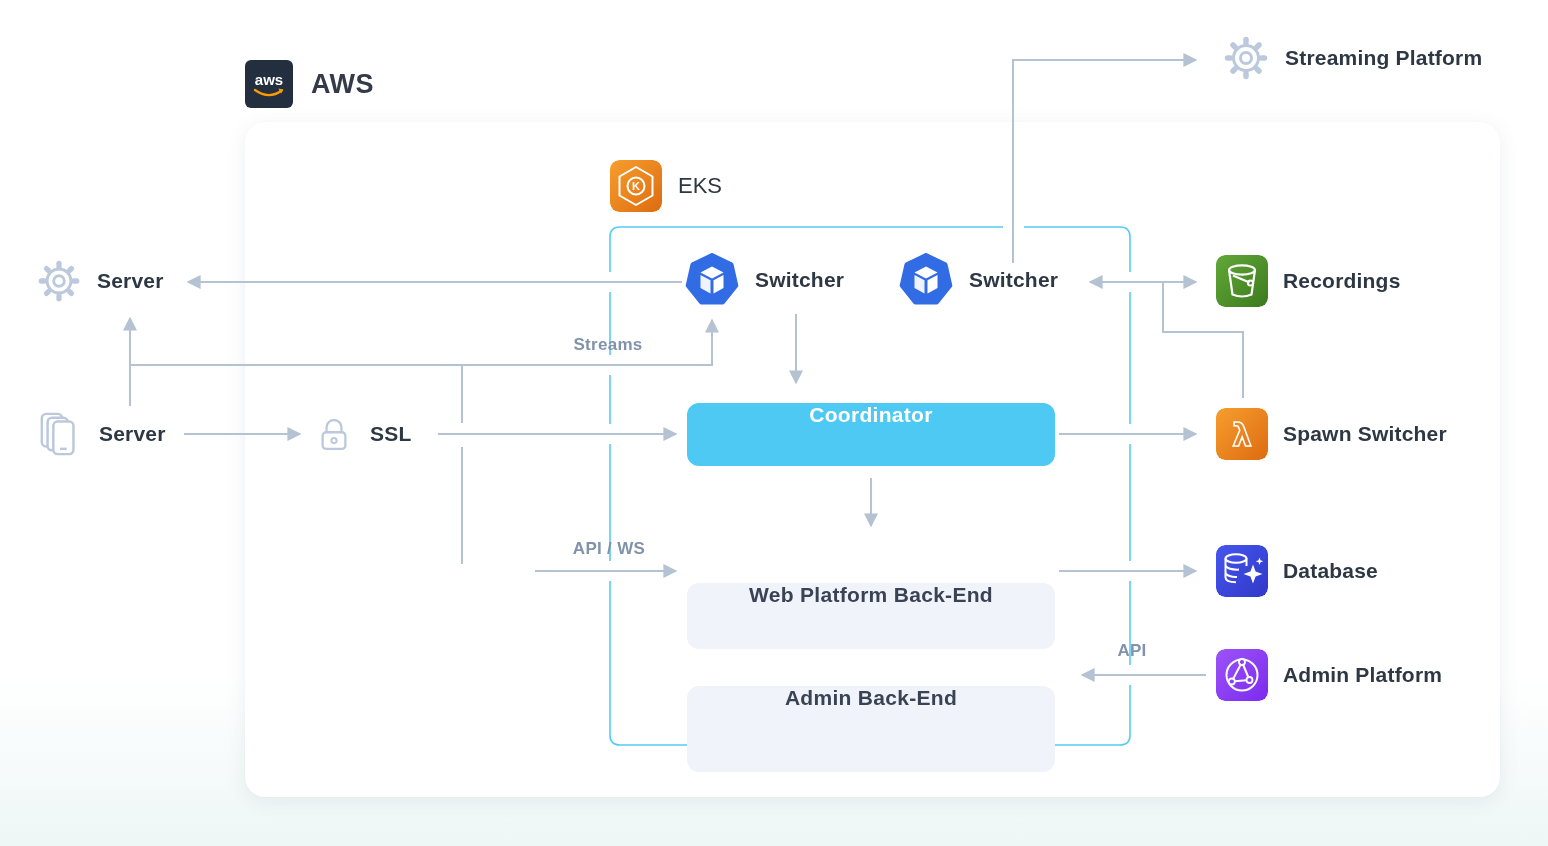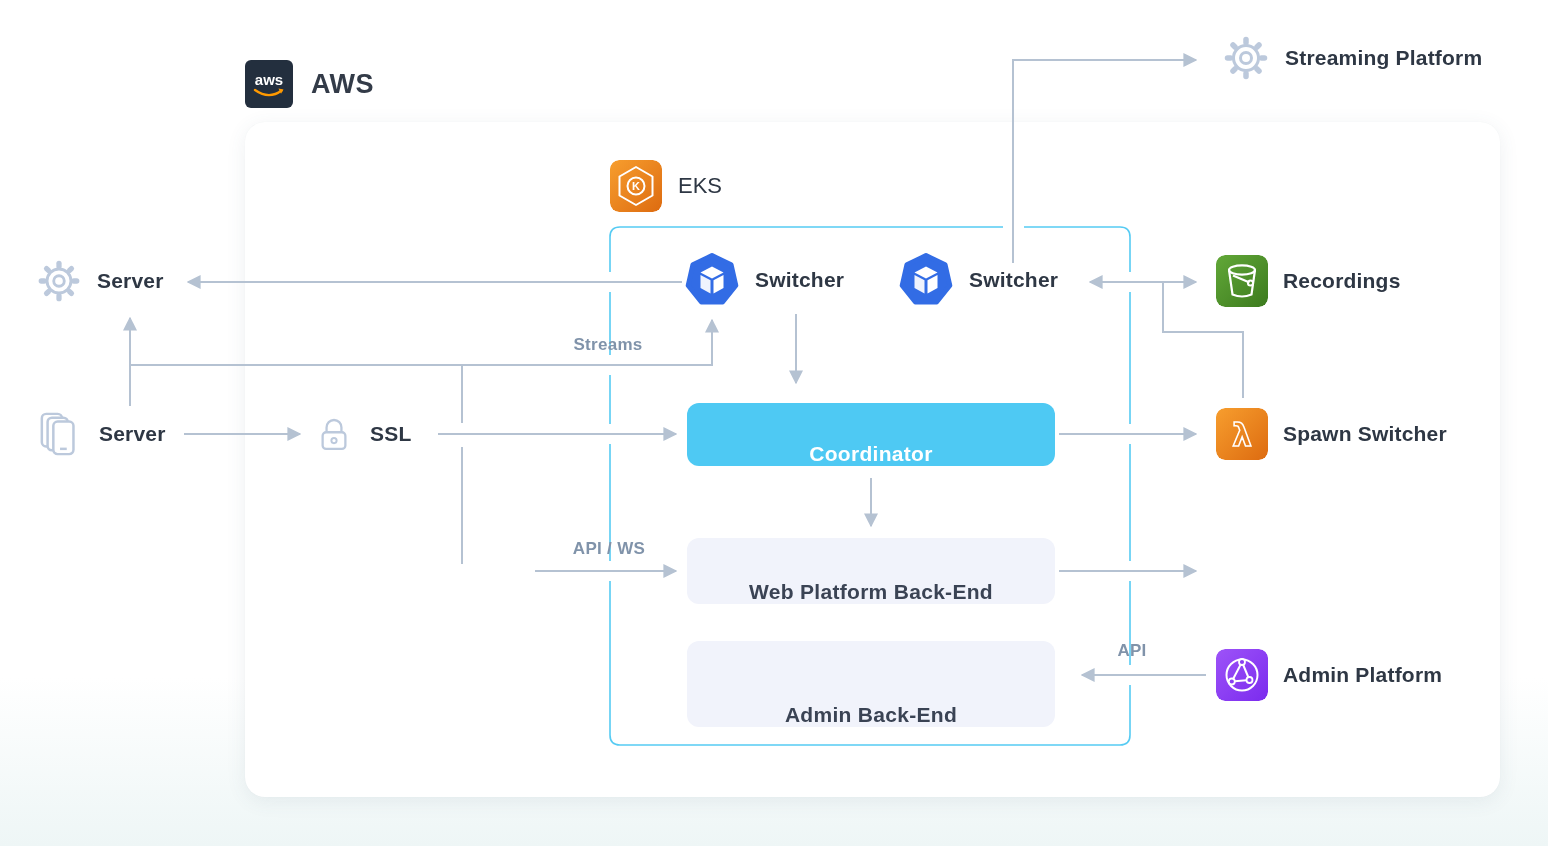--- a/index.html
+++ b/index.html
@@ -12,25 +12,25 @@
   .panel {
     position:absolute; left:245px; top:122px; width:1255px; height:675px;
     background:#ffffff; border-radius:20px;
     box-shadow:0 4px 20px rgba(70,90,110,.09), 0 0 1px rgba(70,90,110,.06);
   }
   svg.wires { position:absolute; left:0; top:0; pointer-events:none; }
   .node { position:absolute; display:flex; align-items:center; gap:15px; }
   .node .lbl { font-size:21px; font-weight:bold; color:#2e3744; white-space:nowrap; letter-spacing:.2px; }
   .tile { border-radius:9px; flex:0 0 auto; }
   .box {
-    position:absolute; display:flex; align-items:flex-end; justify-content:center;
+    position:absolute; display:flex; align-items:flex-start; justify-content:center;
     border-radius:12px; font-size:21px; font-weight:bold; letter-spacing:.3px;
   }
   .box.coordinator { background:#4ec9f3; color:#ffffff; }
-  .box.soft { background:#f1f3fb; color:#3a4354; }
+  .box.soft { background:#f1f3fb; color:#3a4354;margin-top:45px; }
   .edge-label { position:absolute; font-size:17px; font-weight:bold; color:#8093aa; text-align:center; letter-spacing:.3px; }
   .aws-header { position:absolute; left:245px; top:60px; display:flex; align-items:center; gap:18px; }
   .aws-logo {
     width:48px; height:48px; background:#232f3e; border-radius:6px;
     display:flex; align-items:center; justify-content:center;
   }
   .aws-title { font-size:27px; font-weight:bold; color:#333b48; letter-spacing:.5px; }
   .eks-header { position:absolute; left:610px; top:160px; display:flex; align-items:center; gap:16px; }
   .eks-title { font-size:22px; font-weight:normal; color:#2e3744; }
 </style>
@@ -223,20 +223,35 @@
   </div>
 
   <div class="node" style="left:1216px;top:408px">
     <svg class="tile" width="52" height="52" viewBox="0 0 52 52">
       <rect width="52" height="52" rx="9" fill="url(#gradOrange)"></rect>
       <text x="26" y="38" text-anchor="middle" font-family="DejaVu Sans, sans-serif" font-size="31" font-weight="bold" fill="none" stroke="#ffffff" stroke-width="1.5">λ</text>
     </svg>
     <span class="lbl">Spawn Switcher</span>
   </div>
 
+  <div class="node" style="left:1216px;top:545px">
+    <svg class="tile" width="52" height="52" viewBox="0 0 52 52">
+      <rect width="52" height="52" rx="9" fill="url(#gradBlue)"></rect>
+      <g fill="none" stroke="#ffffff" stroke-width="2">
+        <ellipse cx="20" cy="13.5" rx="10.5" ry="4.3"></ellipse>
+        <path d="M9.5,13.5 V32.5 Q9.5,37.2 20,37.2"></path>
+        <path d="M30.5,13.5 V21"></path>
+        <path d="M9.5,21 Q13,25 23,24.6"></path>
+        <path d="M9.5,28.5 Q13,32.3 21,31.9"></path>
+      </g>
+      <path d="M37,19.5 L39.6,26.4 46.5,29 39.6,31.6 37,38.5 34.4,31.6 27.5,29 34.4,26.4 Z" fill="#ffffff"></path>
+      <path d="M43.5,12.5 L44.5,15.3 47.3,16.3 44.5,17.3 43.5,20.1 42.5,17.3 39.7,16.3 42.5,15.3 Z" fill="#ffffff"></path>
+    </svg>
+    <span class="lbl">Database</span>
+  </div>
 
   <div class="node" style="left:1216px;top:649px">
     <svg class="tile" width="52" height="52" viewBox="0 0 52 52">
       <rect width="52" height="52" rx="9" fill="url(#gradPurple)"></rect>
       <g fill="none" stroke="#ffffff" stroke-width="2">
         <circle cx="26" cy="26" r="15.5"></circle>
         <path d="M26,13 L15.8,32.5"></path>
           <path d="M26,13 L33.5,31"></path>
           <path d="M15.8,32.5 L33.5,31"></path>
       </g>

